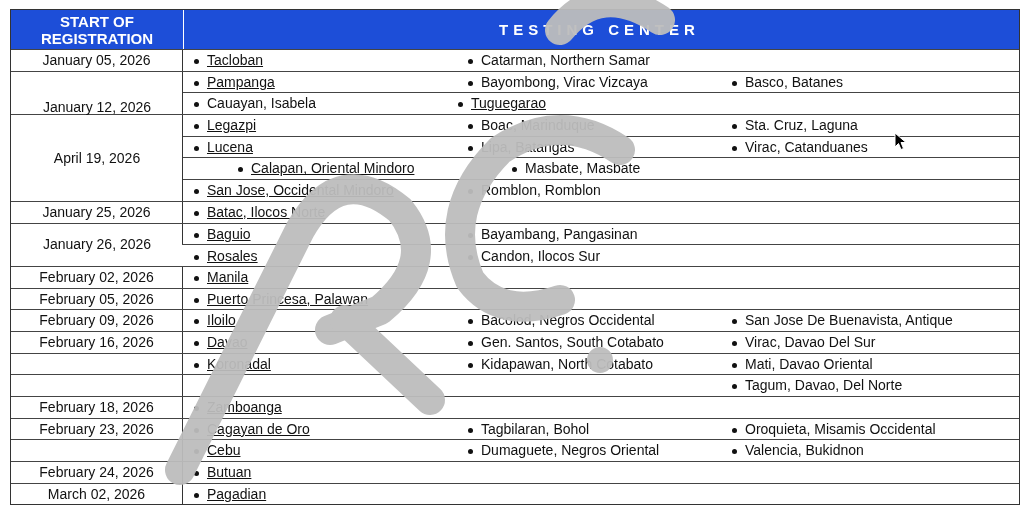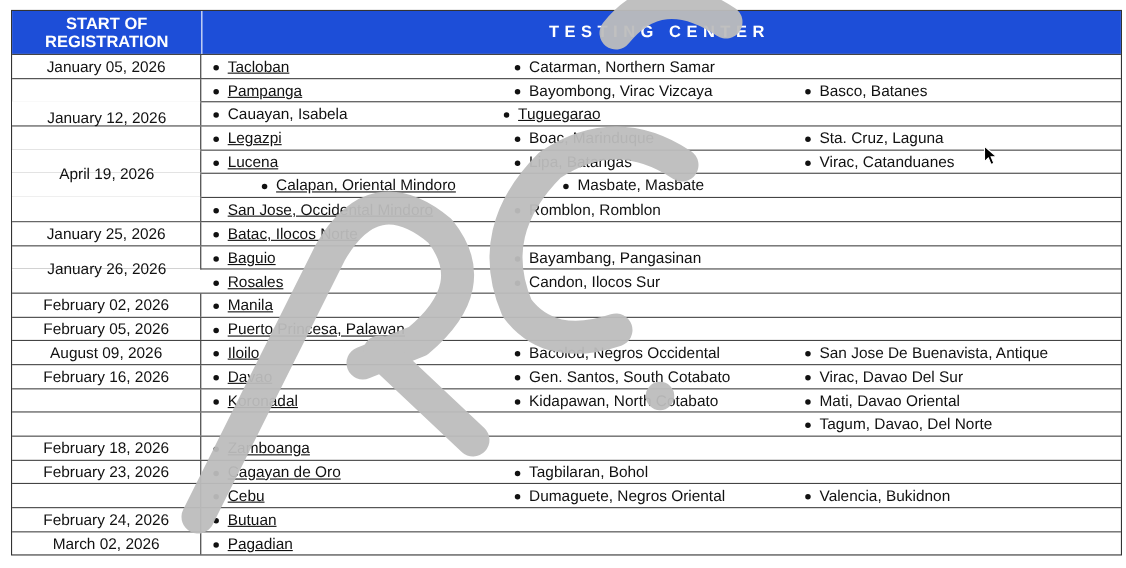--- a/index.html
+++ b/index.html
@@ -133,21 +133,21 @@
       </div>
       <div class="row">
         <div class="date">February 05, 2026</div>
         <div class="cells">
           <div class="cell a"><span class="bul"></span><span>Puerto Princesa, Palawan</span></div>
           <div class="cell b empty"><span></span></div>
           <div class="cell c empty"><span></span></div>
         </div>
       </div>
       <div class="row">
-        <div class="date">August 09, 2026</div>
+        <div class="date">February 09, 2026</div>
         <div class="cells">
           <div class="cell a"><span class="bul"></span><span>Iloilo</span></div>
           <div class="cell b"><span class="bul"></span><span>Bacolod, Negros Occidental</span></div>
           <div class="cell c"><span class="bul"></span><span>San Jose De Buenavista, Antique</span></div>
         </div>
       </div>
       <div class="row">
         <div class="date">February 16, 2026</div>
         <div class="cells">
           <div class="cell a"><span class="bul"></span><span>Davao</span></div>
@@ -177,20 +177,21 @@
           <div class="cell a"><span class="bul"></span><span>Zamboanga</span></div>
           <div class="cell b empty"><span></span></div>
           <div class="cell c empty"><span></span></div>
         </div>
       </div>
       <div class="row">
         <div class="date">February 23, 2026</div>
         <div class="cells">
           <div class="cell a"><span class="bul"></span><span>Cagayan de Oro</span></div>
           <div class="cell b"><span class="bul"></span><span>Tagbilaran, Bohol</span></div>
+          <div class="cell c"><span class="bul"></span><span>Oroquieta, Misamis Occidental</span></div>
         </div>
       </div>
       <div class="row">
         <div class="date"></div>
         <div class="cells">
           <div class="cell a"><span class="bul"></span><span>Cebu</span></div>
           <div class="cell b"><span class="bul"></span><span>Dumaguete, Negros Oriental</span></div>
           <div class="cell c"><span class="bul"></span><span>Valencia, Bukidnon</span></div>
         </div>
       </div>

